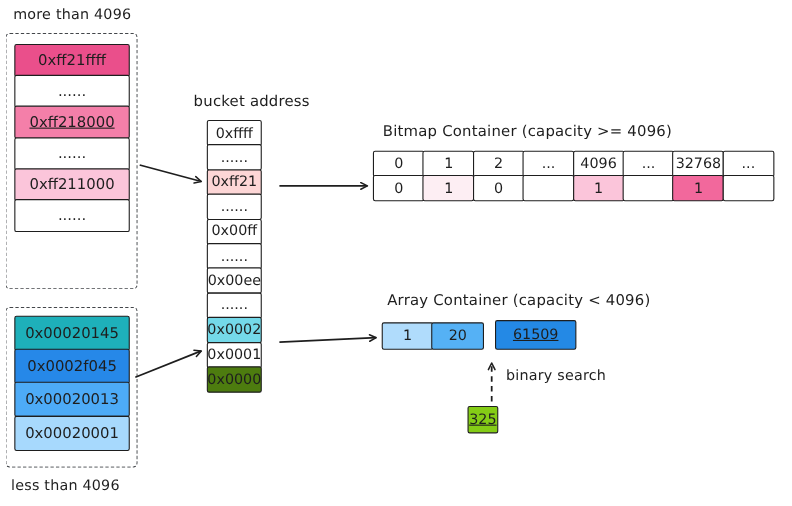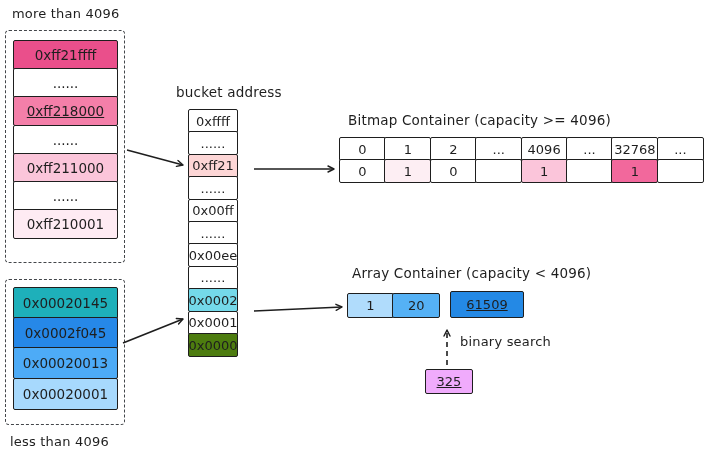--- a/index.html
+++ b/index.html
@@ -91,21 +91,20 @@
   <div class="lbl" style="left:12px; top:6px;">more than 4096</div>
 
   <div class="dashed-box" style="left:5px; top:30px; width:120px; height:233px;"></div>
   <div class="stack high" style="left:13px; top:40px;">
     <div class="addr-row" style="background-color: rgb(234, 79, 139);">0xff21ffff</div>
     <div class="addr-row" style="background-color: rgb(255, 255, 255);">......</div>
     <div class="addr-row" style="background-color: rgb(244, 127, 169); text-decoration: underline;">0xff218000</div>
     <div class="addr-row" style="background-color: rgb(255, 255, 255);">......</div>
     <div class="addr-row" style="background-color: rgb(251, 197, 218);">0xff211000</div>
     <div class="addr-row" style="background-color: rgb(255, 255, 255);">......</div>
-    <div class="addr-row" style="background-color: rgb(254, 235, 243);">0xff210001</div>
   </div>
 
   <div class="dashed-box" style="left:5px; top:279px; width:120px; height:146px;"></div>
   <div class="stack low" style="left:13px; top:287px;">
     <div class="addr-row" style="background-color: rgb(30, 176, 186);">0x00020145</div>
     <div class="addr-row" style="background-color: rgb(38, 136, 232);">0x0002f045</div>
     <div class="addr-row" style="background-color: rgb(77, 171, 247);">0x00020013</div>
     <div class="addr-row" style="background-color: rgb(167, 217, 253);">0x00020001</div>
   </div>
   <div class="lbl" style="left:10px; top:434px;">less than 4096</div>
@@ -150,21 +149,21 @@
   </div>
 
   <div class="lbl title" style="left:352px; top:265px;">Array Container (capacity &lt; 4096)</div>
   <div class="arr-cells" style="left:347px; top:293px;">
     <div class="arr-cell" style="width: 47px; background-color: rgb(176, 220, 252);">1</div>
     <div class="arr-cell" style="width: 48px; background-color: rgb(85, 177, 245);">20</div>
   </div>
   <div class="box-cell" style="left: 450px; top: 291px; width: 74px; height: 27px; background-color: rgb(36, 137, 229);">61509</div>
 
   <div class="lbl" style="left:460px; top:334px;">binary search</div>
-  <div class="box-cell" style="left: 425px; top: 369px; width: 48px; height: 25px; background-color: #f0abfc;">325</div>
+  <div class="box-cell" style="left: 425px; top: 369px; width: 28px; height: 25px; background-color: #84cc16;">325</div>
 
   <svg class="arrows" width="720" height="460" viewBox="0 0 720 460">
     <defs>
       <marker id="ah" markerWidth="10" markerHeight="10" refX="7" refY="4" orient="auto" markerUnits="userSpaceOnUse">
         <path d="M1,1 L7,4 L1,7" fill="none" stroke="#1e1e1e" stroke-width="1.4" stroke-linecap="round" stroke-linejoin="round"></path>
       </marker>
     </defs>
     <line x1="127" y1="150" x2="183" y2="165" stroke="#1e1e1e" stroke-width="1.6" marker-end="url(#ah)"></line>
     <line x1="254" y1="169" x2="334" y2="169" stroke="#1e1e1e" stroke-width="1.6" marker-end="url(#ah)"></line>
     <line x1="123" y1="343" x2="183" y2="319" stroke="#1e1e1e" stroke-width="1.6" marker-end="url(#ah)"></line>

